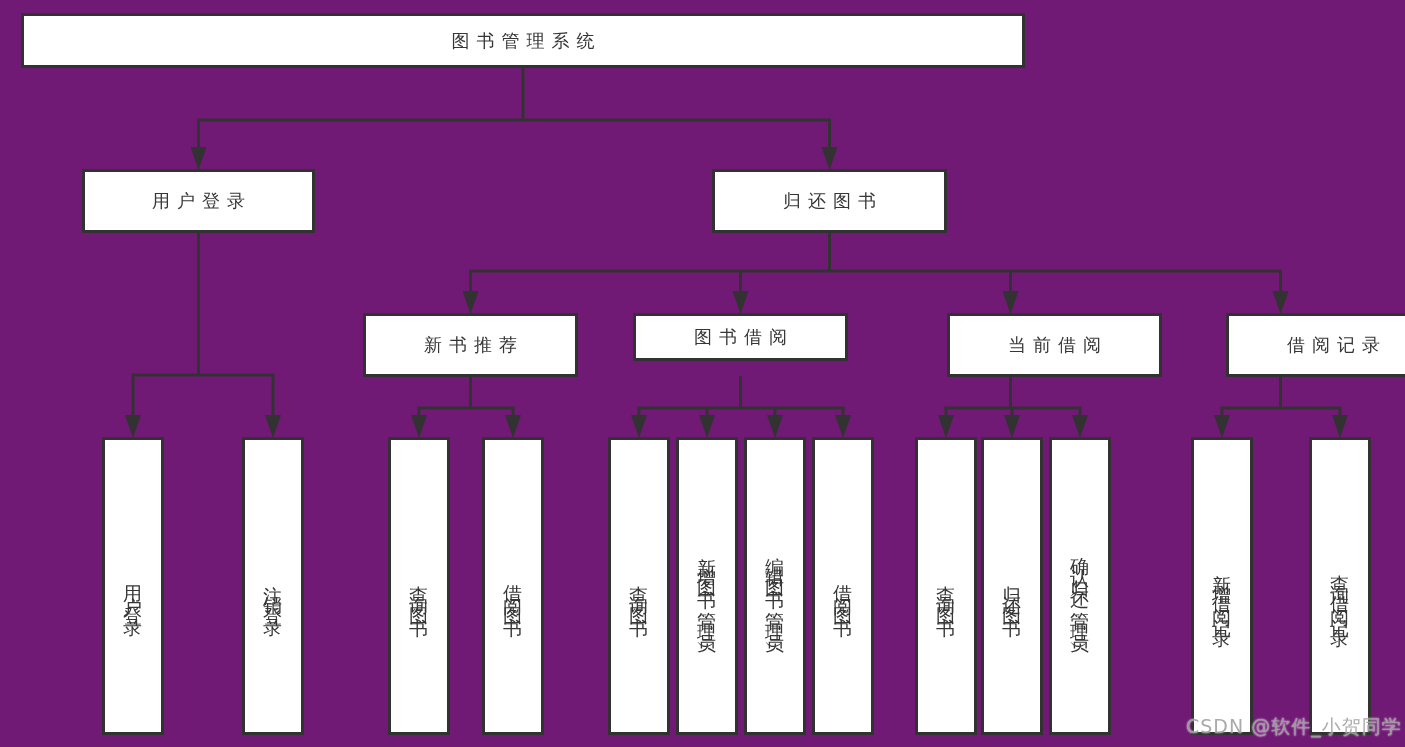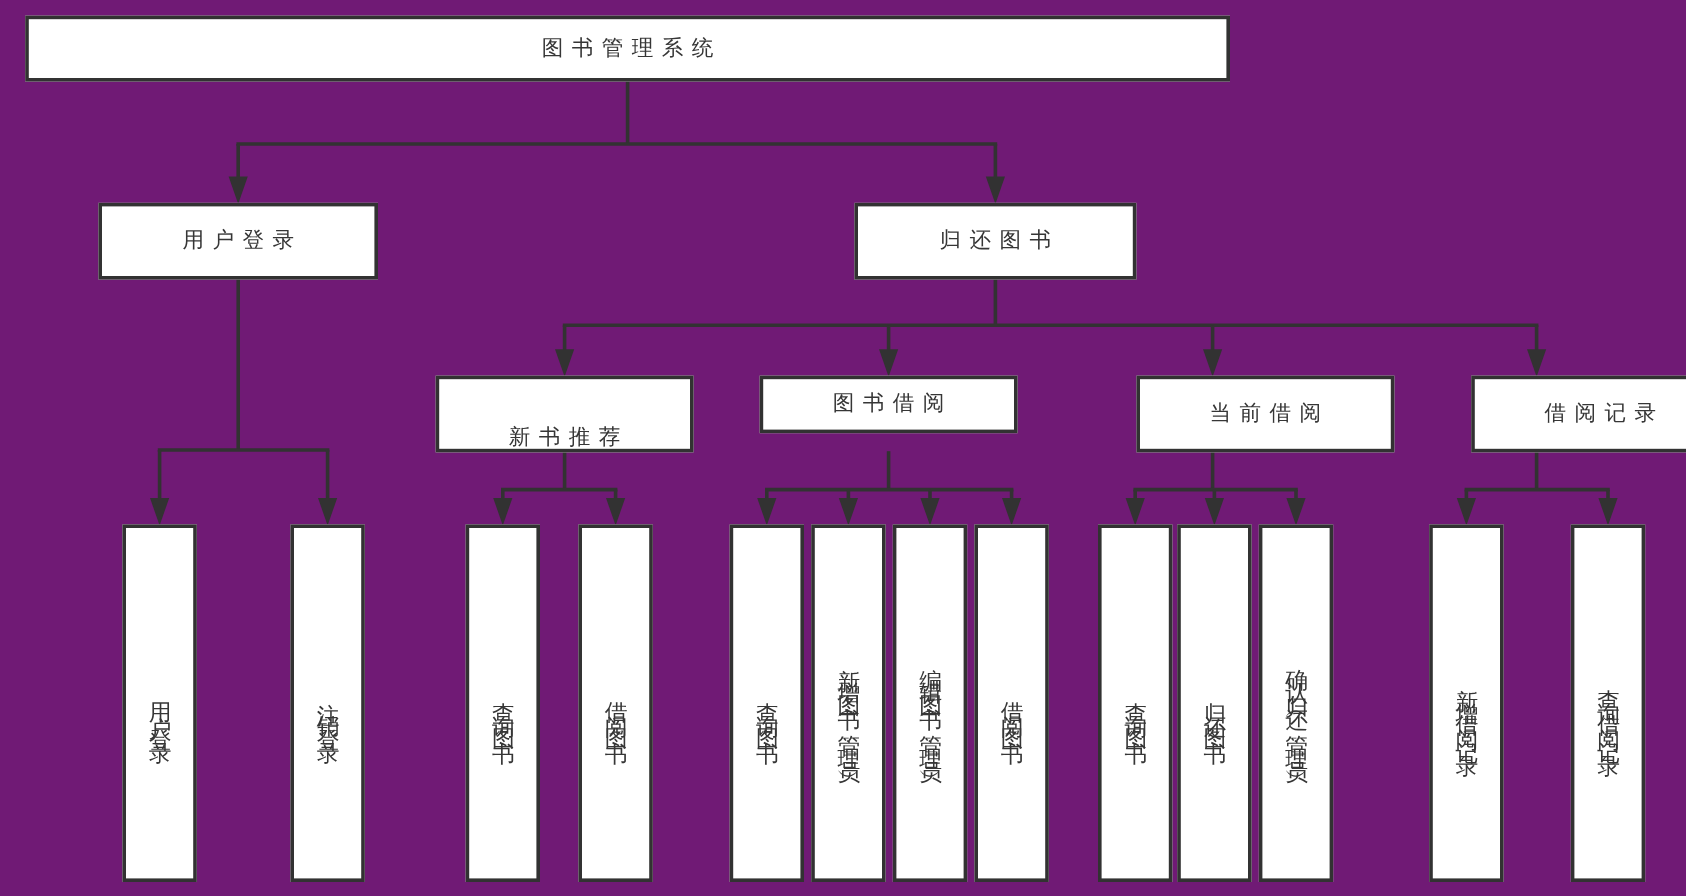--- a/index.html
+++ b/index.html
@@ -116,21 +116,21 @@
   <div id="nodes-layer">
       <div class="node h" style="left: 21px; top: 13px; width: 1004px; height: 55px;">
         <span class="node-label">图书管理系统</span>
       </div>
       <div class="node h" style="left: 82px; top: 169px; width: 233px; height: 64px;">
         <span class="node-label">用户登录</span>
       </div>
       <div class="node h" style="left: 712px; top: 169px; width: 235px; height: 64px;">
         <span class="node-label">归还图书</span>
       </div>
-      <div class="node h" style="left: 363px; top: 313px; width: 215px; height: 64px; align-items: flex-end;">
+      <div class="node h" style="left: 363px; top: 313px; width: 215px; height: 64px;">
         <span class="node-label">新书推荐</span>
       </div>
       <div class="node h" style="left: 633px; top: 313px; width: 215px; height: 48px;">
         <span class="node-label">图书借阅</span>
       </div>
       <div class="node h" style="left: 903px; top: 313px; width: 215px; height: 64px; margin-left: 44px;">
         <span class="node-label">当前借阅</span>
       </div>
       <div class="node h" style="left: 1226px; top: 313px; width: 215px; height: 64px;">
         <span class="node-label">借阅记录</span>
@@ -168,13 +168,14 @@
       <div class="node v" style="left: 1049px; top: 437px; width: 62px; height: 298px;">
         <span class="node-label">确认归还（管理员）</span>
       </div>
       <div class="node v" style="left: 1191px; top: 437px; width: 62px; height: 298px;">
         <span class="node-label">新增借阅记录</span>
       </div>
       <div class="node v" style="left: 1309px; top: 437px; width: 62px; height: 298px;">
         <span class="node-label">查询借阅记录</span>
       </div>
     </div>
+  <div id="watermark">CSDN @软件_小贺同学</div>
 </div>
 
 </body></html>

